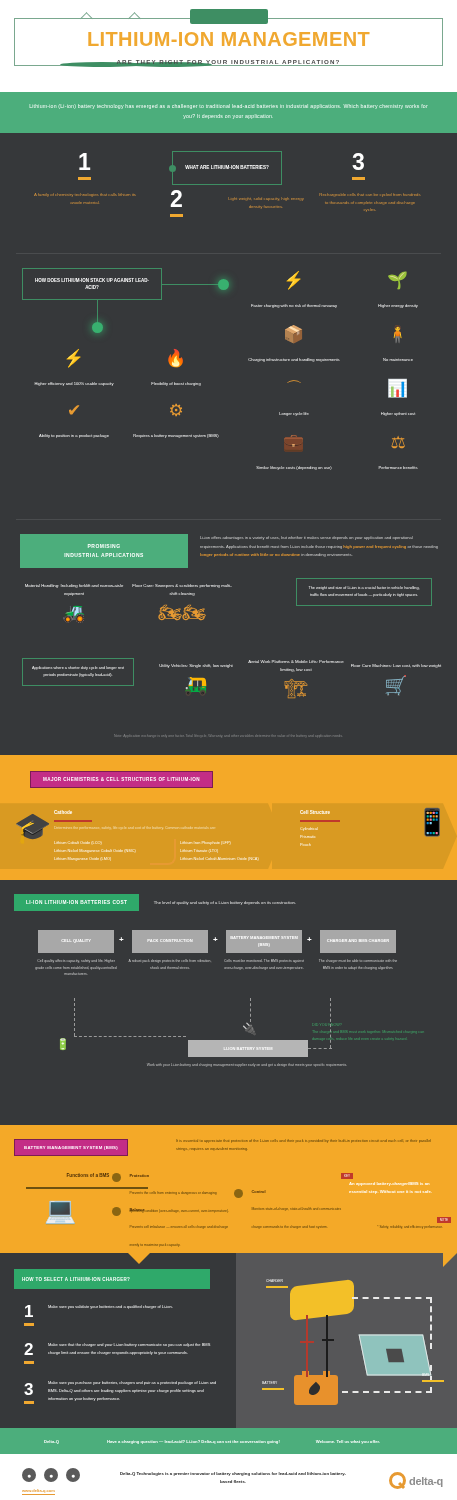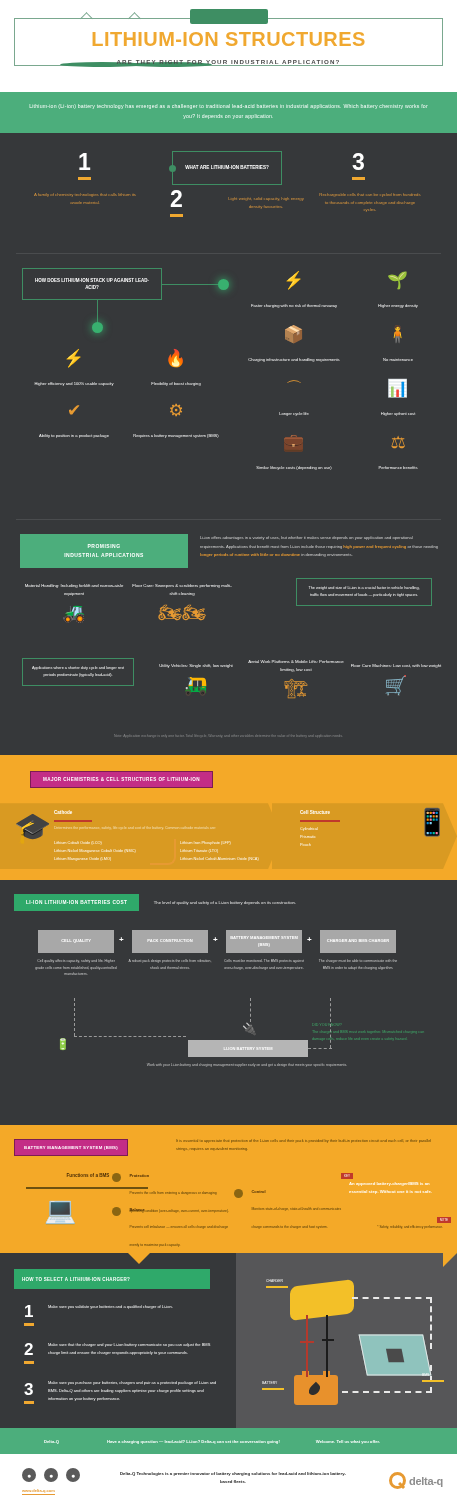--- a/index.html
+++ b/index.html
@@ -284,21 +284,21 @@
 
 <div class="page">
 
   <div class="header">
     <div class="hdr-frame"></div>
     <div class="hdr-tab"></div>
     <div class="hdr-ang a1"></div>
     <div class="hdr-ang a2"></div>
     <div class="hdr-dot d1"></div>
     <div class="hdr-dot d2"></div>
-    <div class="hdr-title">LITHIUM-ION STRUCTURES</div>
+    <div class="hdr-title">LITHIUM-ION MANAGEMENT</div>
     <div class="hdr-sub">ARE THEY RIGHT FOR YOUR INDUSTRIAL APPLICATION?</div>
   </div>
 
   <div class="intro">Lithium-ion (Li-ion) battery technology has emerged as a challenger to traditional lead-acid batteries in industrial applications. Which battery chemistry works for you? It depends on your application.</div>
 
   <div class="dark">
     <div class="sec1">
       <div class="sec1-n1 num">
         <span>1</span><span class="u"></span>
       </div>

